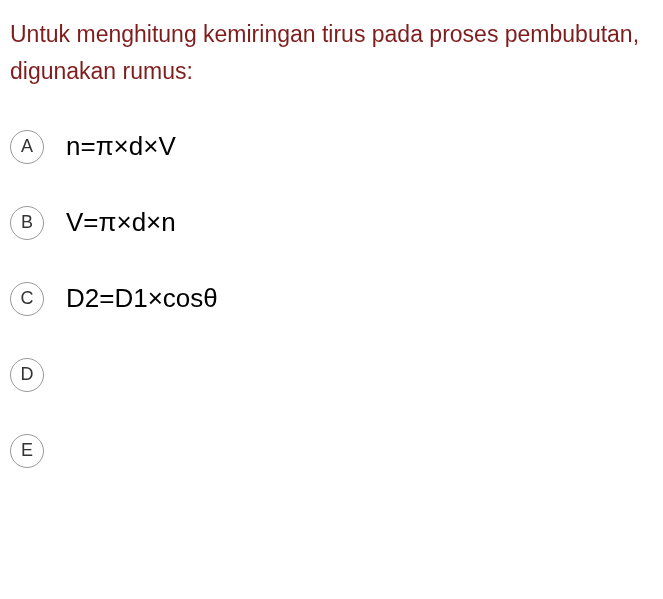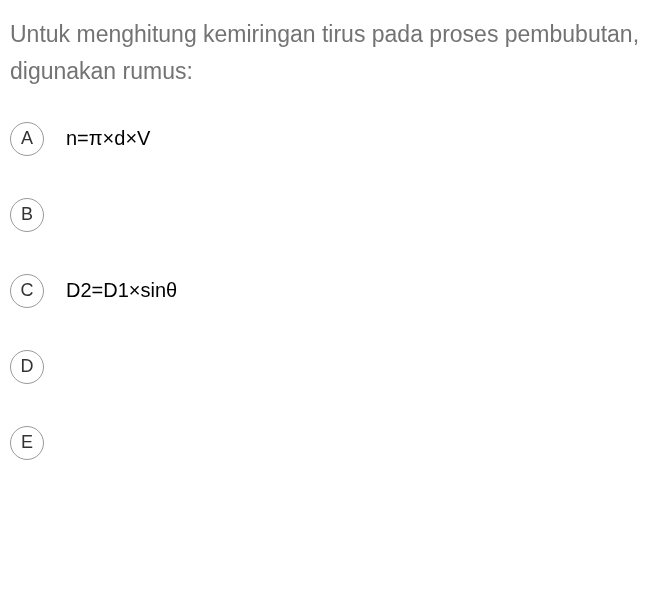--- a/index.html
+++ b/index.html
@@ -10,22 +10,22 @@
     body {
       font-family: Arial, Helvetica, sans-serif;
       background: #ffffff;
       padding: 16px 10px;
       width: 663px;
       color: #000000;
     }
     .question-text {
       font-size: 23px;
       line-height: 1.6;
-      margin-bottom: 32px;
-      color: #737373;
+      margin-bottom: 40px;
+      color: #7f1d1d;
     }
     .options {
       display: flex;
       flex-direction: column;
       gap: 42px;
     }
     .option {
       display: flex;
       align-items: center;
       gap: 22px;
@@ -36,40 +36,41 @@
       border: 1px solid #999;
       border-radius: 50%;
       display: flex;
       align-items: center;
       justify-content: center;
       font-size: 18px;
       color: #333;
       flex-shrink: 0;
     }
     .option-text {
-      font-size: 20px;
+      font-size: 26px;
       color: #000000;
     }
   </style>
 </head>
 <body>
 
 <div class="question-text">Untuk menghitung kemiringan tirus pada proses pembubutan, digunakan rumus:</div>
 
 <div class="options">
   <div class="option">
     <div class="option-letter">A</div>
     <div class="option-text">n=π×d×V</div>
   </div>
   <div class="option">
     <div class="option-letter">B</div>
+    <div class="option-text">V=π×d×n</div>
   </div>
   <div class="option">
     <div class="option-letter">C</div>
-    <div class="option-text">D2=D1×sinθ</div>
+    <div class="option-text">D2=D1×cosθ</div>
   </div>
   <div class="option">
     <div class="option-letter">D</div>
   </div>
   <div class="option">
     <div class="option-letter">E</div>
   </div>
 </div>
 
 </body></html>

